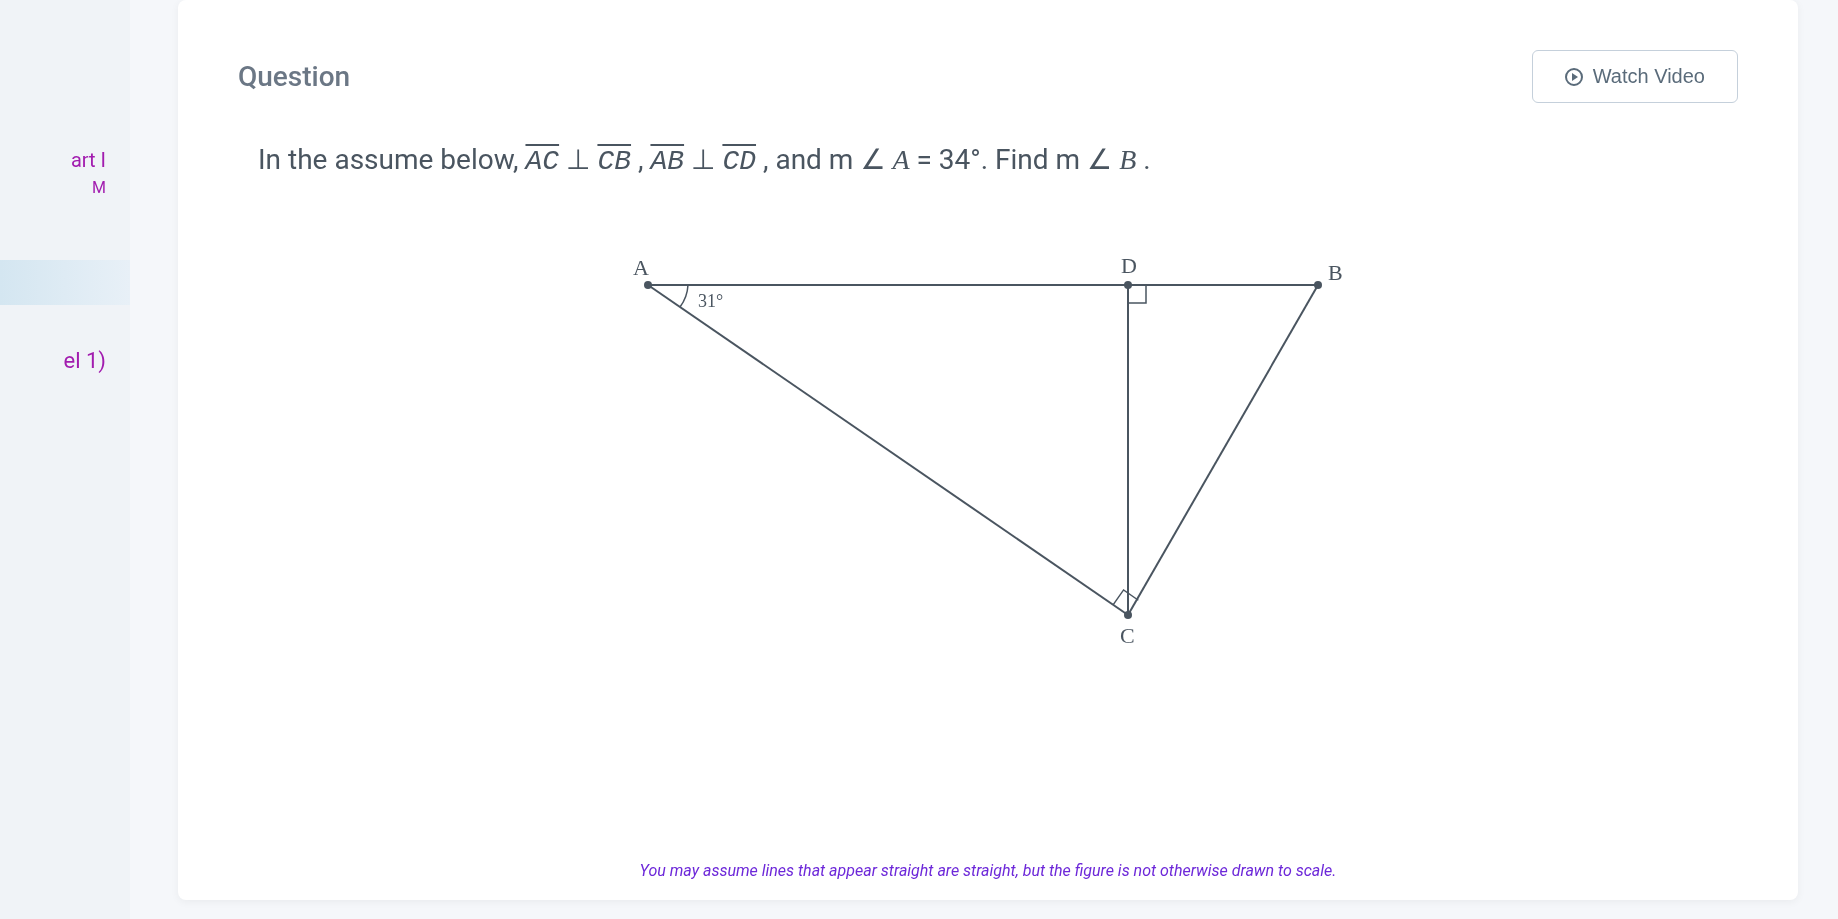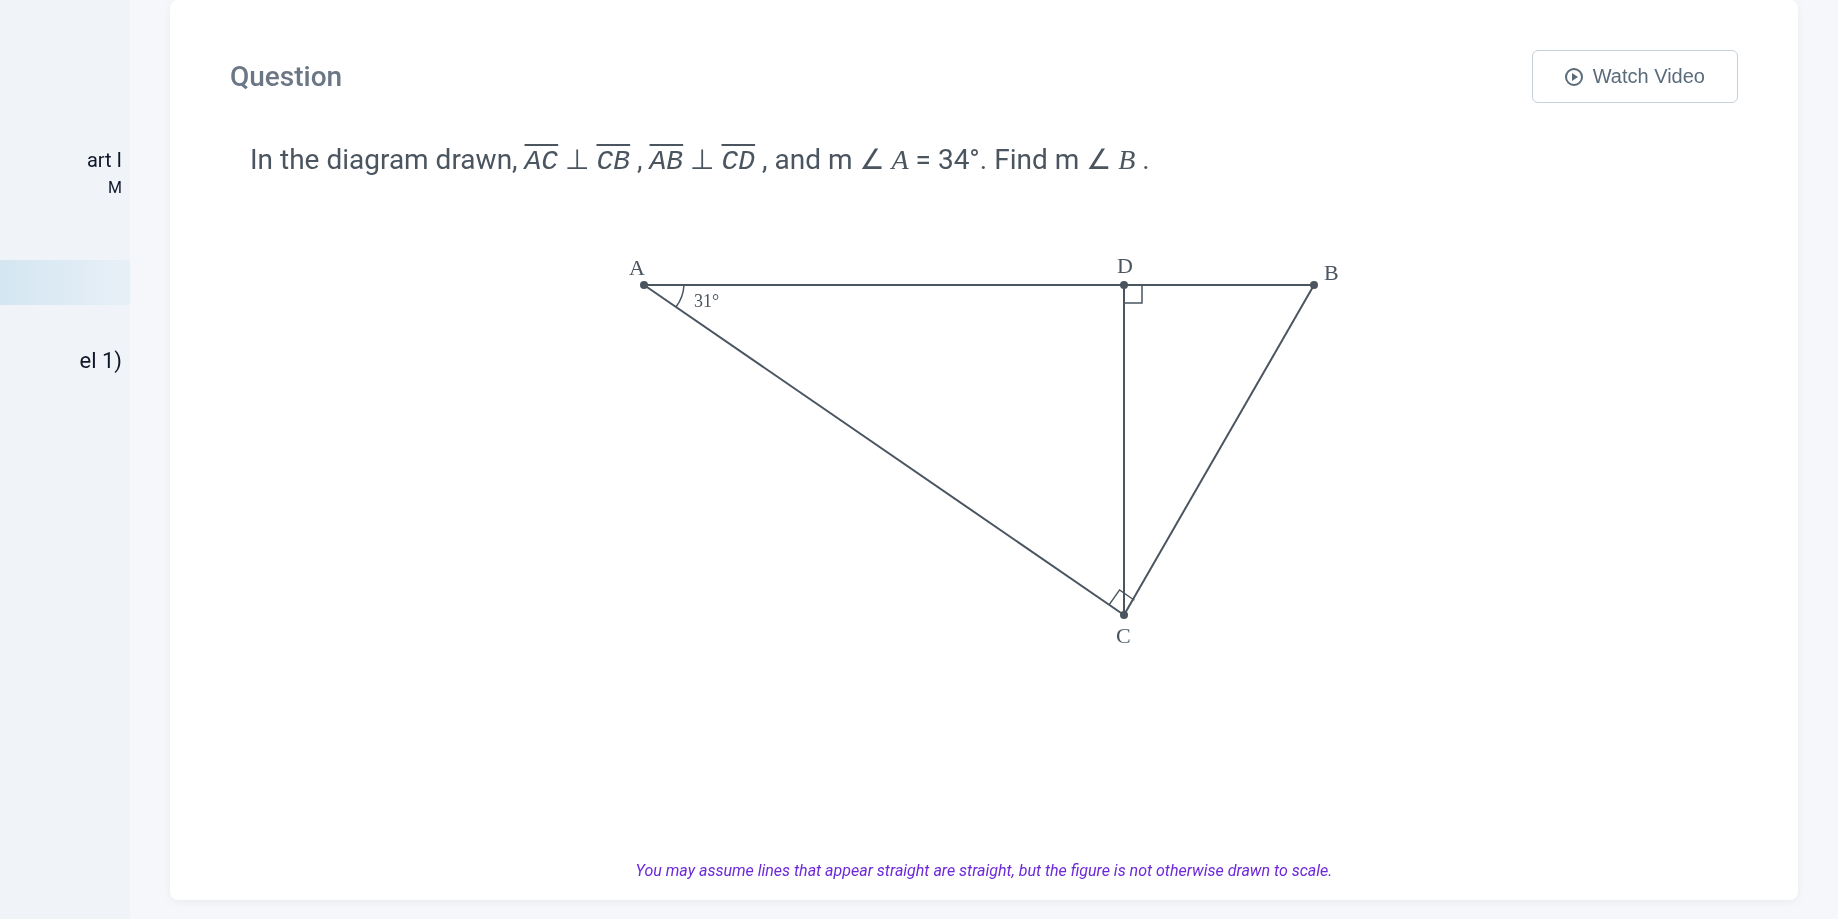--- a/index.html
+++ b/index.html
@@ -18,38 +18,38 @@
     .left-sidebar {
       position: absolute;
       left: 0;
       top: 0;
       width: 130px;
       height: 100%;
       background: #f0f3f7;
     }
     .sidebar-partial-text {
       position: absolute;
-      right: 8px;
-      color: #0f172a;
+      right: 24px;
+      color: #a21caf;
       font-size: 20px;
     }
     .sidebar-text-1 { top: 148px; }
     .sidebar-text-2 { top: 178px; font-size: 16px; }
     .sidebar-text-3 { top: 348px; font-size: 22px; }
     .sidebar-highlight {
       position: absolute;
       left: 0;
       top: 260px;
       width: 130px;
       height: 45px;
       background: linear-gradient(90deg, #d4e6f1, #e8f0f7);
     }
     .main-content {
       position: absolute;
-      left: 170px;
+      left: 178px;
       top: 0;
       right: 40px;
       height: 900px;
       background: #ffffff;
       border-radius: 8px;
       box-shadow: 0 2px 8px rgba(0,0,0,0.05);
       padding: 50px 60px;
     }
     .header-row {
       display: flex;
@@ -149,21 +149,21 @@
     <div class="question-label">Question</div>
     <div class="header-buttons">
       <button class="btn">
         <span class="play-icon"></span>
         <span>Watch Video</span>
       </button>
     </div>
   </div>
 
   <div class="question-body">
-    <span>In the diagram drawn,  </span>
+    <span>In the assume below,  </span>
     <span class="overline">AC</span>
     <span class="math perp"> ⊥ </span>
     <span class="overline">CB</span>
     <span>,  </span>
     <span class="overline">AB</span>
     <span class="math perp"> ⊥ </span>
     <span class="overline">CD</span>
     <span>, and m</span>
     <span class="math perp">∠</span>
     <span class="math">A</span>

